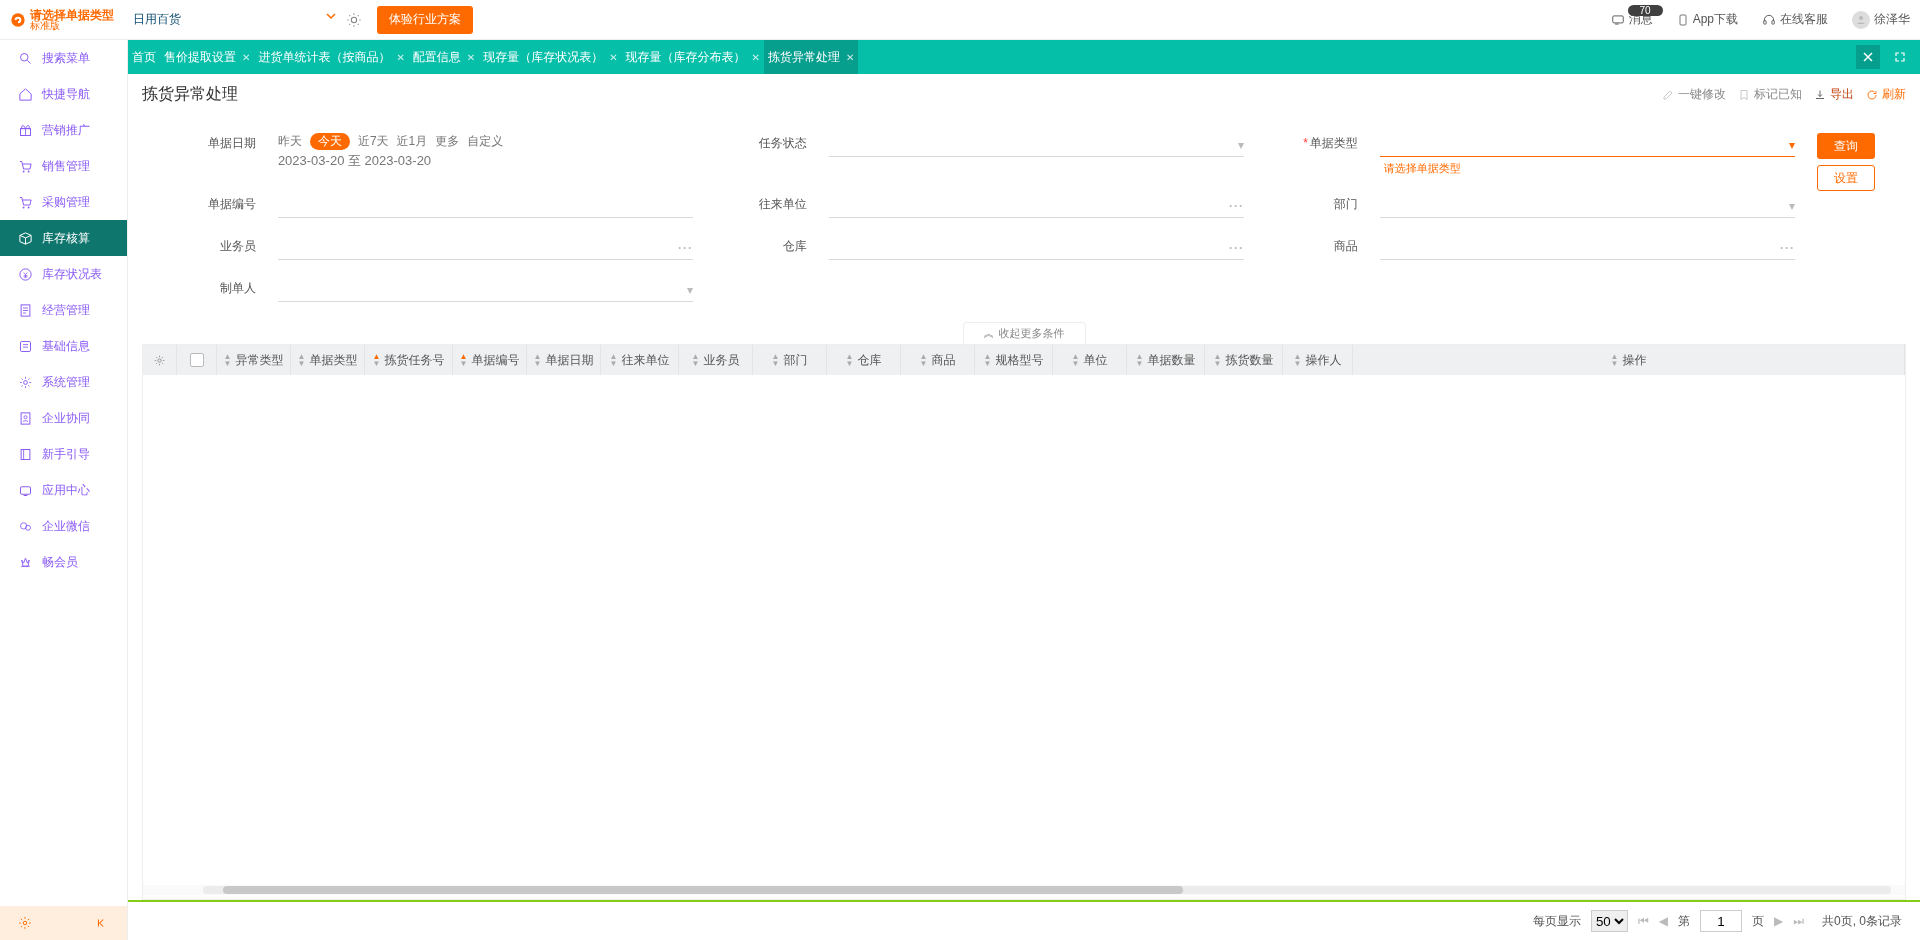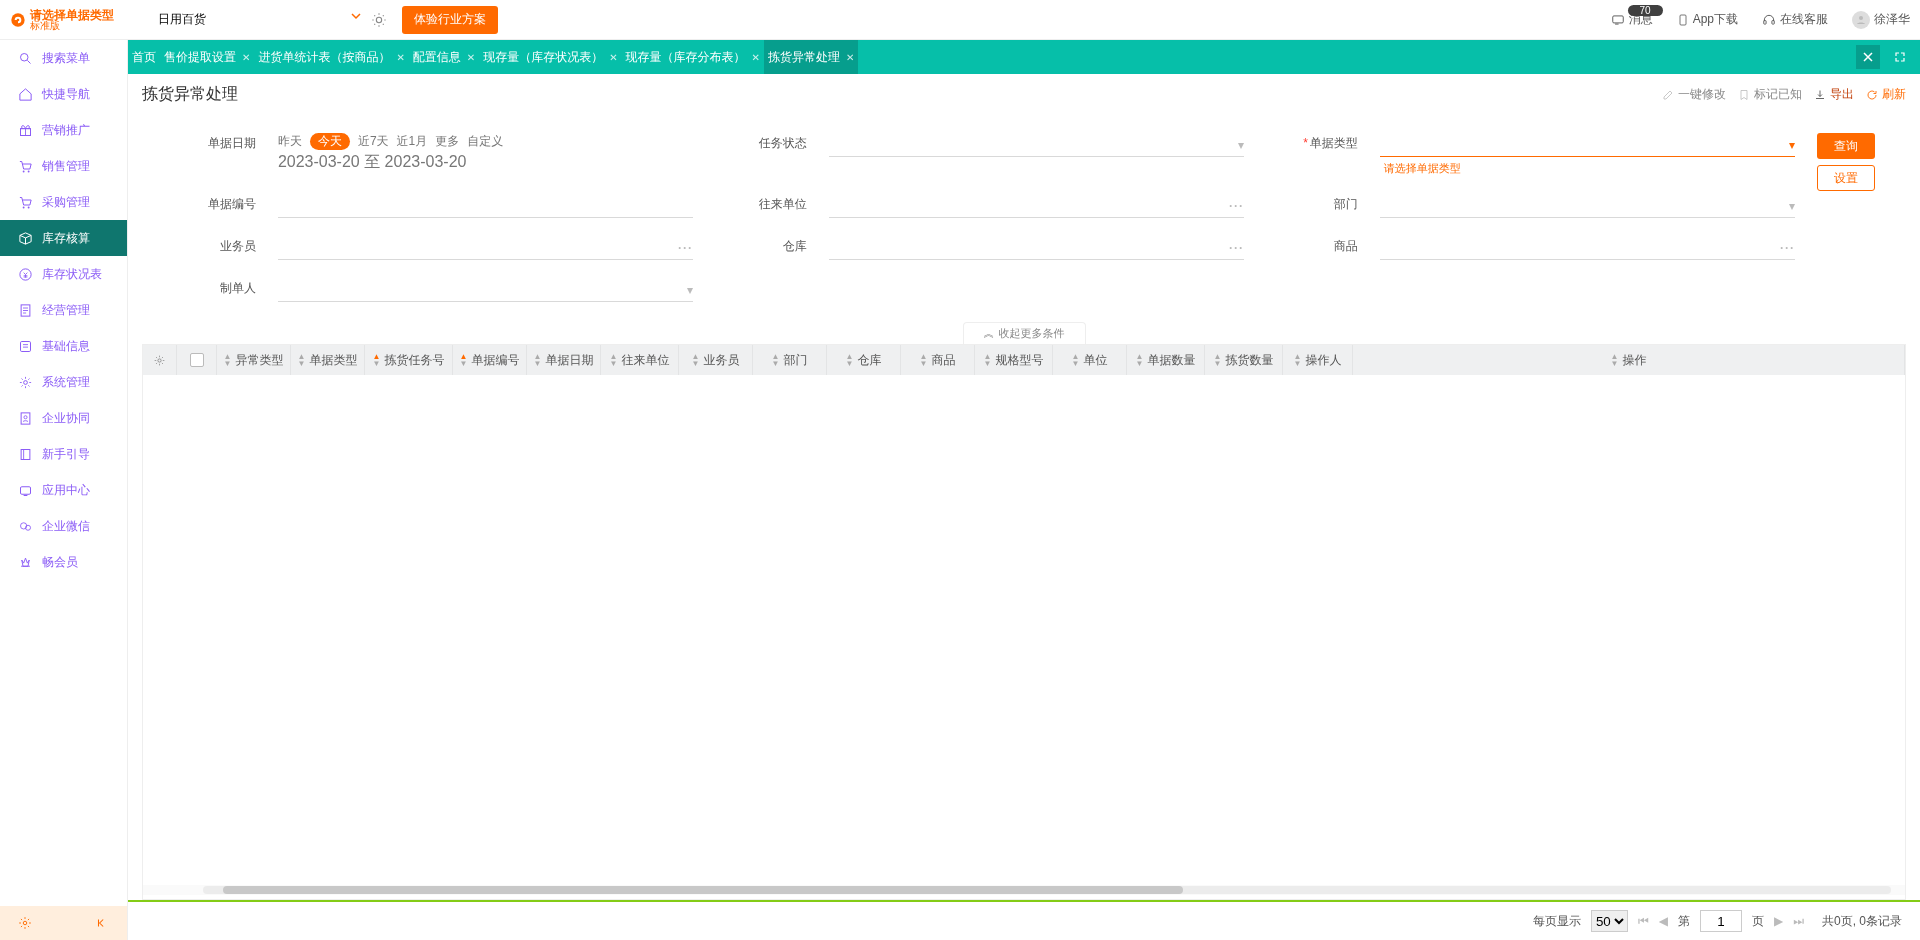--- a/index.html
+++ b/index.html
@@ -5,21 +5,21 @@
 * { box-sizing: border-box; margin: 0; padding: 0; font-family: "Microsoft YaHei", Arial, sans-serif; }
 body { font-size: 12px; color: #333; background: #fff; overflow: hidden; }
 
 
 .header { display: flex; align-items: center; height: 40px; border-bottom: 1px solid #eee; padding: 0 10px; }
 .brand { display: flex; align-items: center; width: 120px; }
 .brand .logo-icon svg { width: 16px; height: 16px; }
 .brand .title { color: #ff6a00; font-weight: bold; margin-left: 4px; font-size: 12px; }
 .brand .subtitle { color: #ff6a00; font-size: 10px; margin-left: 4px; margin-top: 15px;}
 .brand-col { display:flex; flex-direction:column; line-height:1;}
-.dropdown-big { display: flex; margin-left: 28px; cursor: pointer; color: #000000; }
+.dropdown-big { display: flex; margin-left: 3px; cursor: pointer; color: #0c4a6e; }
 .dropdown-big .chev { margin-left: 145px; color: #ff6a00; }
 .gear-btn { margin-left: 10px; color: #888; cursor: pointer; }
 .cta-btn { margin-left: 15px; background:#ff6a00; color:#fff; border:none; height:28px; padding:0 12px; border-radius:3px; cursor:pointer; font-size:12px;}
 .header-spacer { flex: 1; }
 .header-links { display:flex; align-items:center; gap:24px; color:#555; }
 .header-links .lnk { display:flex; align-items:center; gap:4px; cursor:pointer; position:relative;}
 .badge { position:absolute; top:-6px; right:-10px; background:#404040; color:#fff; border-radius:8px; font-size:10px; padding:0 12px; }
 .avatar { width:18px; height:18px; border-radius:50%; background:#ddd; display:inline-flex; align-items:center; justify-content:center; color:#888;}
 
 
@@ -57,21 +57,21 @@
 .filter-table td.ctl { width: 350px; }
 .filter-table td.btns { width: 70px; vertical-align:top;}
 .field-underline { border-bottom:1px solid #d9d9d9; height:24px; display:flex; align-items:center; justify-content:flex-end; }
 .field-underline.err { border-bottom-color:#ff6a00; }
 .field-underline .chev { color:#bbb;}
 .field-underline.err .chev { color:#ff6a00; }
 .field-underline .more { color:#bbb; font-weight:bold; letter-spacing:1px;}
 .date-picks { display:flex; gap:8px; align-items:center; }
 .date-picks span { color:#777; cursor:pointer;}
 .date-picks .sel { background:#ff6a00; color:#fff; border-radius:9px; padding:0 8px; }
-.date-range { color:#777; font-size:16px; margin-top:2px;}
+.date-range { color:#777; font-size:13px; margin-top:2px;}
 .err-msg { color:#ff6a00; font-size:11px; margin-top:4px; margin-left:4px;}
 .req-star { color:#ff3b30; margin-right:2px; }
 .btn-primary { background:#ff6a00; color:#fff; border:none; height:26px; padding:0 14px; border-radius:3px; cursor:pointer; font-size:12px; width:58px;}
 .btn-ghost { background:#fff; color:#ff6a00; border:1px solid #ff6a00; height:26px; padding:0 14px; border-radius:3px; cursor:pointer; font-size:12px; width:58px; margin-top:6px;}
 
 
 .collapse-bar { display:flex; justify-content:center; }
 .collapse-tab { border:1px solid #eee; border-bottom:none; border-top-left-radius:4px; border-top-right-radius:4px; padding:3px 20px; color:#888; cursor:pointer; font-size:11px; display:flex; gap:4px; align-items:center; margin-top:6px;}
 
 

